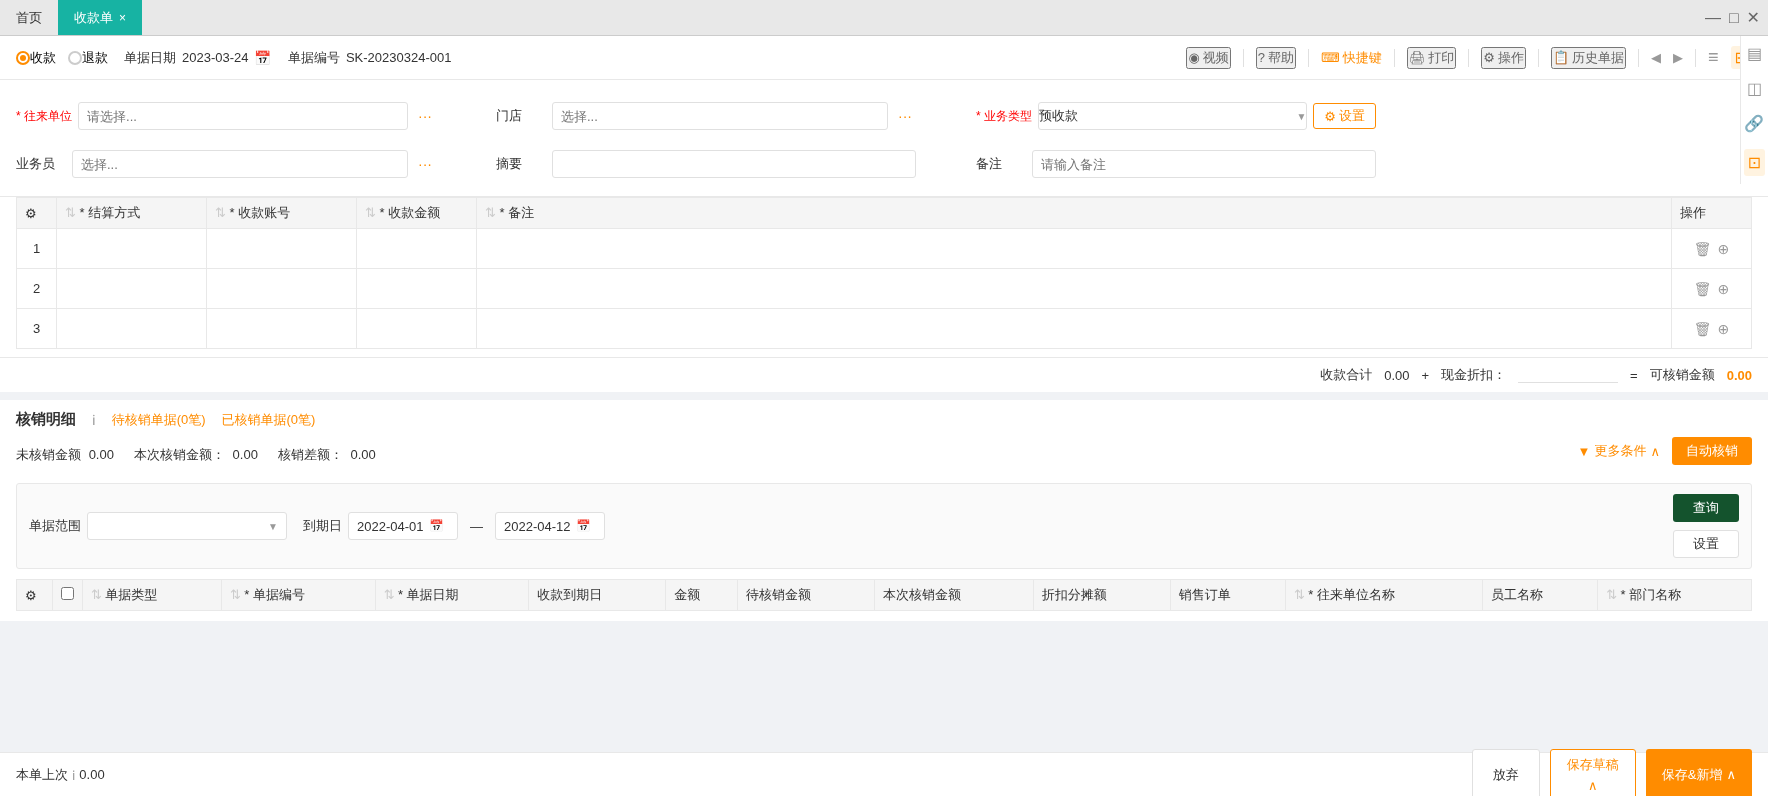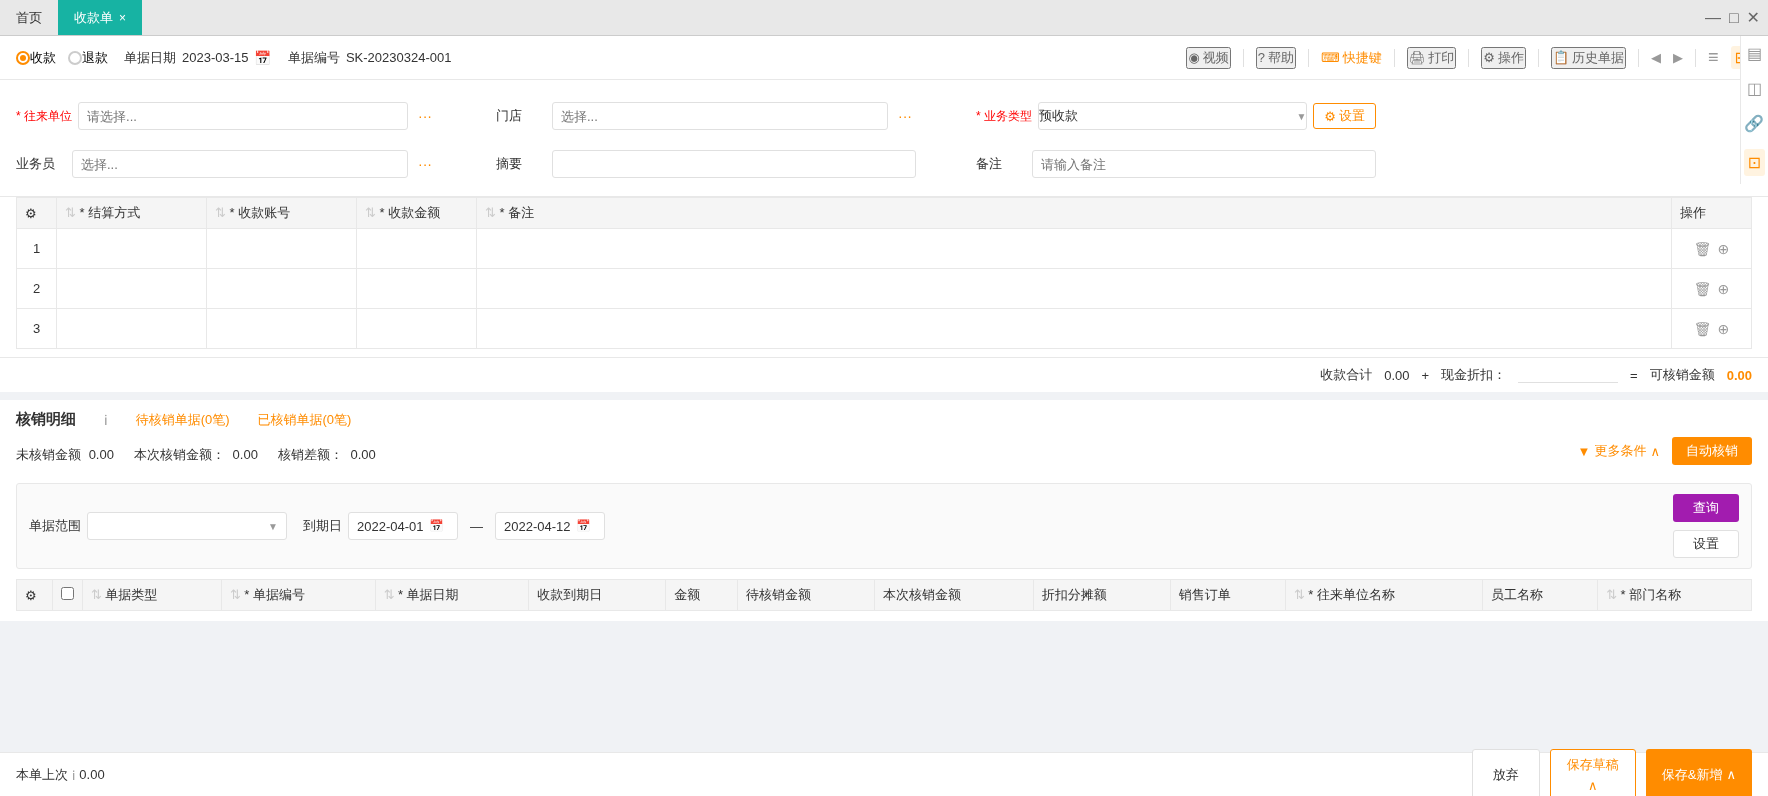--- a/index.html
+++ b/index.html
@@ -99,21 +99,21 @@
     .summary-input {
       border: none; border-bottom: 1px solid #e0e0e0; width: 100px;
       outline: none; text-align: right; font-size: 13px;
     }
 
     
     .section-divider { height: 8px; background: #f0f2f5; }
 
     
     .hexiao-section { background: #fff; padding: 10px 16px; }
-    .hexiao-header { display: flex; align-items: center; gap: 28px; margin-bottom: 8px; }
+    .hexiao-header { display: flex; align-items: center; gap: 16px; margin-bottom: 8px; }
     .hexiao-title { font-size: 15px; font-weight: bold; color: #333; }
     .hexiao-info-icon { color: #999; cursor: pointer; font-size: 14px; }
     .hexiao-tab { color: #ff8c00; cursor: pointer; font-size: 13px; }
     .hexiao-stats { display: flex; align-items: center; gap: 20px; margin-bottom: 10px; }
     .hexiao-stat { color: #333; font-size: 13px; }
     .hexiao-stat span { color: #333; }
     .hexiao-filter-row {
       display: flex; align-items: center; justify-content: flex-end; margin-bottom: 8px; gap: 12px;
     }
     .more-conditions { display: flex; align-items: center; gap: 4px; color: #ff8c00; cursor: pointer; font-size: 13px; }
@@ -133,21 +133,21 @@
       min-width: 180px; cursor: pointer; justify-content: space-between;
     }
     .date-input {
       border: 1px solid #e0e0e0; border-radius: 3px; height: 28px; padding: 0 8px;
       font-size: 13px; background: #fff; display: flex; align-items: center; gap: 6px;
       cursor: pointer; color: #333; min-width: 110px;
     }
     .date-sep { color: #333; font-size: 13px; }
     .search-btn-row { margin-left: auto; display: flex; gap: 8px; flex-direction: column; }
     .query-btn {
-      background: #a21caf; color: #fff; border: none; border-radius: 3px;
+      background: #14532d; color: #fff; border: none; border-radius: 3px;
       padding: 5px 20px; cursor: pointer; font-size: 13px;
     }
     .settings-btn-small {
       background: #fff; border: 1px solid #e0e0e0; color: #333; border-radius: 3px;
       padding: 4px 14px; cursor: pointer; font-size: 13px;
     }
 
     
     .bottom-table { width: 100%; border-collapse: collapse; }
     .bottom-table th {
@@ -212,21 +212,21 @@
       <div class="radio-dot active"></div>
       <span>收款</span>
     </div>
     <div class="radio-item">
       <div class="radio-dot"></div>
       <span>退款</span>
     </div>
   </div>
   <div class="toolbar-field">
     <span class="toolbar-label">单据日期</span>
-    <span class="toolbar-value">2023-03-15</span>
+    <span class="toolbar-value">2023-03-24</span>
     <span class="toolbar-icon">📅</span>
   </div>
   <div class="toolbar-field">
     <span class="toolbar-label">单据编号</span>
     <span class="toolbar-value">SK-20230324-001</span>
   </div>
   <div class="toolbar-right">
     <button class="toolbar-btn">
       <span>◉</span>
       <span>视频</span>

